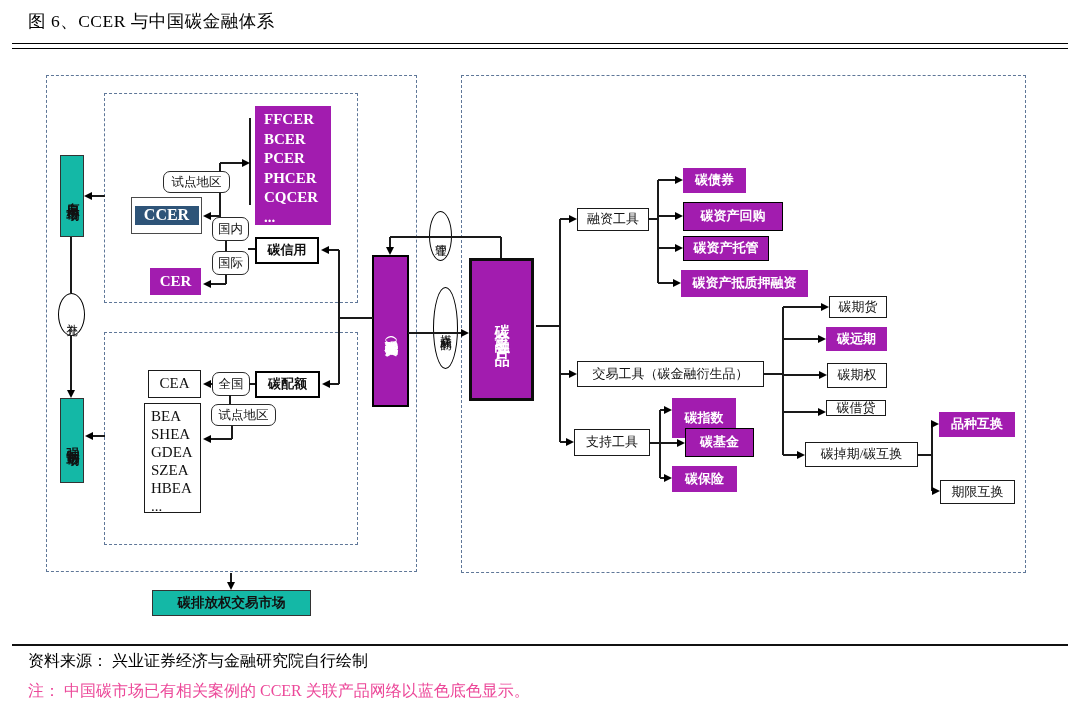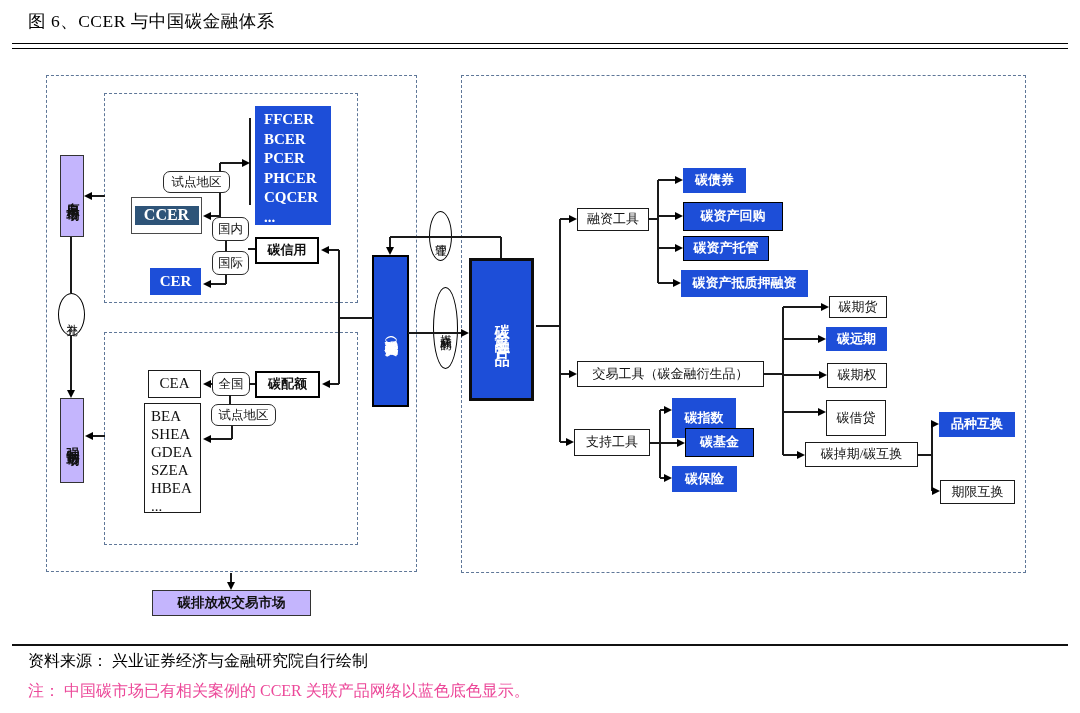--- a/index.html
+++ b/index.html
@@ -10,27 +10,27 @@
   .rule-top{position:absolute;left:12px;top:43px;width:1056px;height:4px;
             border-top:1.7px solid #000;border-bottom:1.2px solid #000;}
   .rule-bottom{position:absolute;left:12px;top:644px;width:1056px;height:2px;background:#111;}
   .src{position:absolute;left:28px;top:651px;font-size:16px;color:#000;}
   .note{position:absolute;left:28px;top:681px;font-size:16px;color:#ec4899;}
 
   .dashed{position:absolute;border:1.6px dashed #5F7798;box-sizing:border-box;z-index:0;background:transparent;}
 
   .node{position:absolute;box-sizing:border-box;display:flex;align-items:center;justify-content:center;
         font-size:13px;color:#111;background:#fff;z-index:2;line-height:1.15;}
-  .blue{background:#1d4ed8;color:#fff;font-weight:bold;}
+  .blue{background:#a21caf;color:#fff;font-weight:bold;}
   .wb{border:1.4px solid #1a1a1a;}
   .wb15{border:1.6px solid #1a1a1a;}
   .bb{border:2.6px solid #000;font-weight:bold;}
   .blkb{border:1.6px solid #000;}
   .rounded{border:1.3px solid #2a2a2a;border-radius:7px;font-size:12.5px;}
-  .gray{background:#c4b5fd;border:1.5px solid #333;font-weight:bold;}
+  .gray{background:#14b8a6;border:1.5px solid #333;font-weight:bold;}
   .vtext{writing-mode:vertical-rl;text-orientation:upright;letter-spacing:2px;}
   .ellipse{border-radius:50%;border:1.3px solid #000;background:#fff;writing-mode:vertical-rl;
            text-orientation:upright;font-size:11.5px;letter-spacing:1px;z-index:2;}
   .list{display:block;white-space:pre-line;text-align:left;}
   .ccer-outer{border:1.5px solid #4a4a4a;background:#fff;padding:2.5px;display:flex;}
   .ccer-inner{flex:1;background:#2E5478;color:#fff;font-weight:bold;font-size:16px;
               display:flex;align-items:center;justify-content:center;}
   .latin{font-weight:bold;}
   .ln{position:absolute;background:#1a1a1a;z-index:3;}
   .ah{position:absolute;width:0;height:0;z-index:3;}
@@ -87,21 +87,21 @@
   <div class="node wb15" style="left:577px;top:208px;width:72px;height:23px">融资工具</div>
   <div class="node blue" style="left:683px;top:168px;width:63px;height:25px">碳债券</div>
   <div class="node blue blkb" style="left:683px;top:202px;width:100px;height:29px">碳资产回购</div>
   <div class="node blue blkb" style="left:683px;top:236px;width:86px;height:25px">碳资产托管</div>
   <div class="node wb15" style="left:577px;top:361px;width:187px;height:26px">交易工具（碳金融衍生品）</div>
 
   <div class="node blue" style="left:681px;top:270px;width:127px;height:27px">碳资产抵质押融资</div>
   <div class="node wb" style="left:829px;top:296px;width:58px;height:22px">碳期货</div>
   <div class="node blue" style="left:826px;top:327px;width:61px;height:24px">碳远期</div>
   <div class="node wb" style="left:827px;top:363px;width:60px;height:25px">碳期权</div>
-  <div class="node wb" style="left:826px;top:400px;width:60px;height:36px">碳借贷</div>
+  <div class="node wb" style="left:826px;top:400px;width:60px;height:16px">碳借贷</div>
   <div class="node wb" style="left:805px;top:442px;width:113px;height:25px">碳掉期/碳互换</div>
   <div class="node blue" style="left:939px;top:412px;width:76px;height:25px">品种互换</div>
   <div class="node wb" style="left:940px;top:480px;width:75px;height:24px">期限互换</div>
 
   <div class="node wb15" style="left:574px;top:429px;width:76px;height:27px">支持工具</div>
   <div class="node blue" style="left:672px;top:398px;width:64px;height:40px">碳指数</div>
   <div class="node blue blkb" style="left:685px;top:428px;width:69px;height:29px">碳基金</div>
   <div class="node blue" style="left:672px;top:466px;width:65px;height:26px">碳保险</div>
 
   <div id="connectors">

